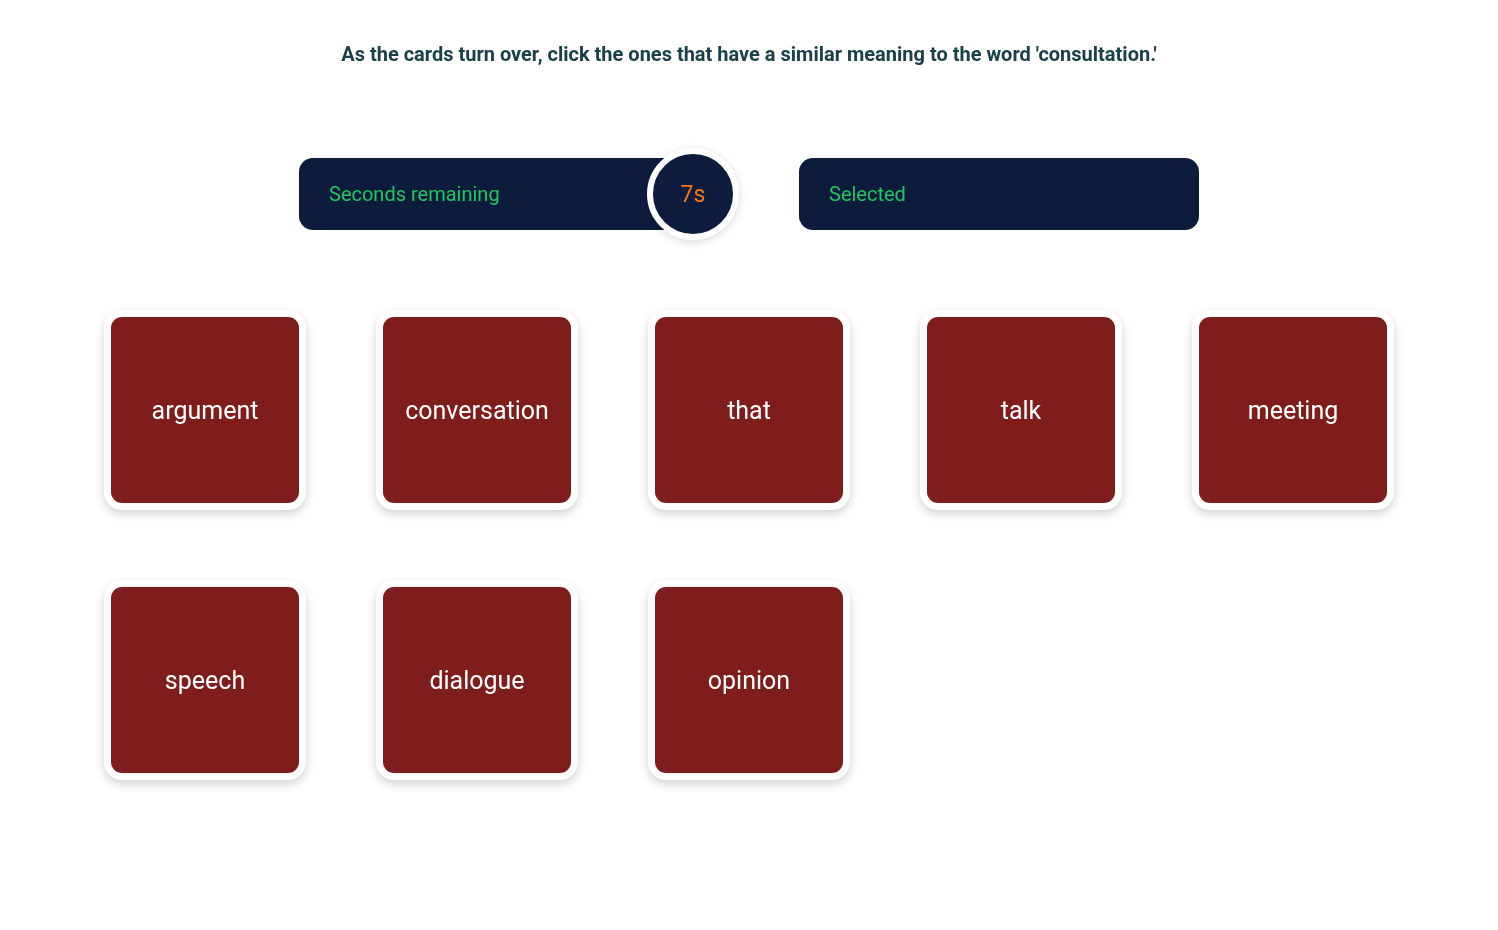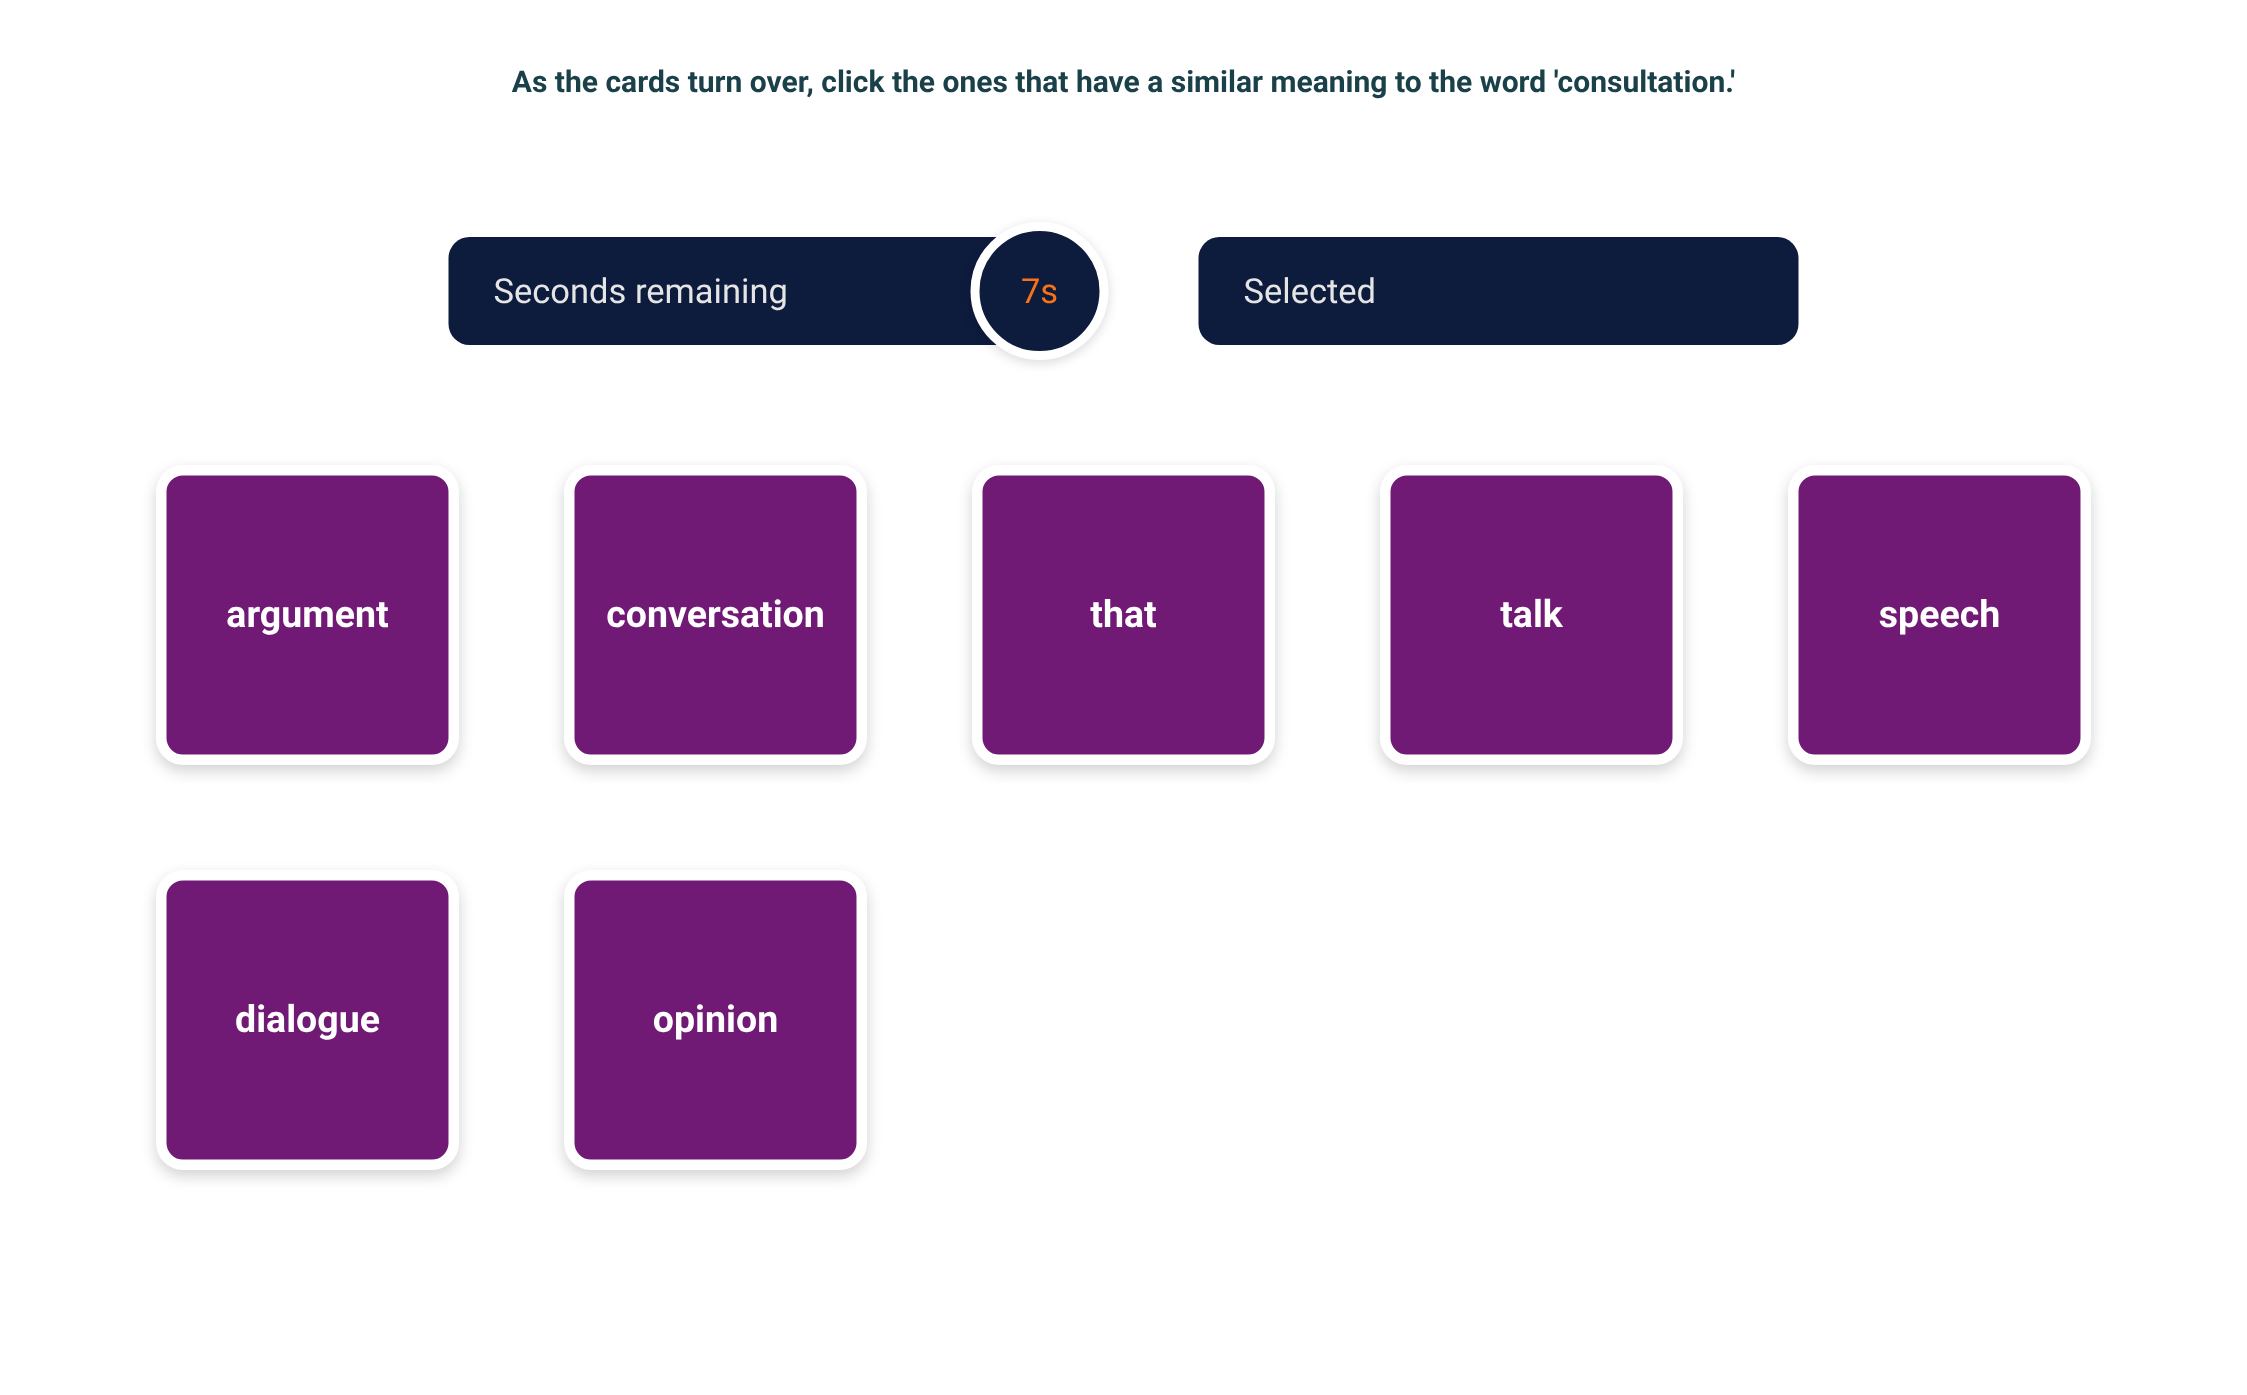--- a/index.html
+++ b/index.html
@@ -35,28 +35,28 @@
     }
     
     .status-pill-wrapper {
       position: relative;
       display: flex;
       align-items: center;
     }
     
     .status-pill {
       background: #0d1b3d;
-      color: #e5e5e5;
+      color: #22c55e;
       height: 72px;
       border-radius: 14px;
       display: flex;
       align-items: center;
       padding-left: 30px;
       padding-right: 70px;
-      font-size: 23px;
+      font-size: 20px;
       font-weight: 400;
       width: 400px;
     }
     
     .status-circle {
       position: absolute;
       right: -40px;
       width: 92px;
       height: 92px;
       background: #0d1b3d;
@@ -73,30 +73,30 @@
     
     .cards-grid {
       display: grid;
       grid-template-columns: repeat(5, 1fr);
       gap: 70px 70px;
       max-width: 1290px;
       margin: 0 auto;
     }
     
     .card {
-      background: #701a75;
+      background: #7f1d1d;
       border: 7px solid #ffffff;
       border-radius: 18px;
       height: 200px;
       display: flex;
       align-items: center;
       justify-content: center;
       color: #ffffff;
       font-size: 25px;
-      font-weight: 700;
+      font-weight: 400;
       cursor: pointer;
       box-shadow: 0 4px 10px rgba(0, 0, 0, 0.18);
       transition: transform 0.1s;
       text-align: center;
       padding: 10px;
     }
   </style>
 </head>
 <body>
 
@@ -110,16 +110,17 @@
   <div class="status-pill-wrapper">
     <div class="status-pill">Selected</div>
   </div>
 </div>
 
 <div class="cards-grid">
   <div class="card">argument</div>
   <div class="card">conversation</div>
   <div class="card">that</div>
   <div class="card">talk</div>
+  <div class="card">meeting</div>
   <div class="card">speech</div>
   <div class="card">dialogue</div>
   <div class="card">opinion</div>
 </div>
 
 </body></html>

